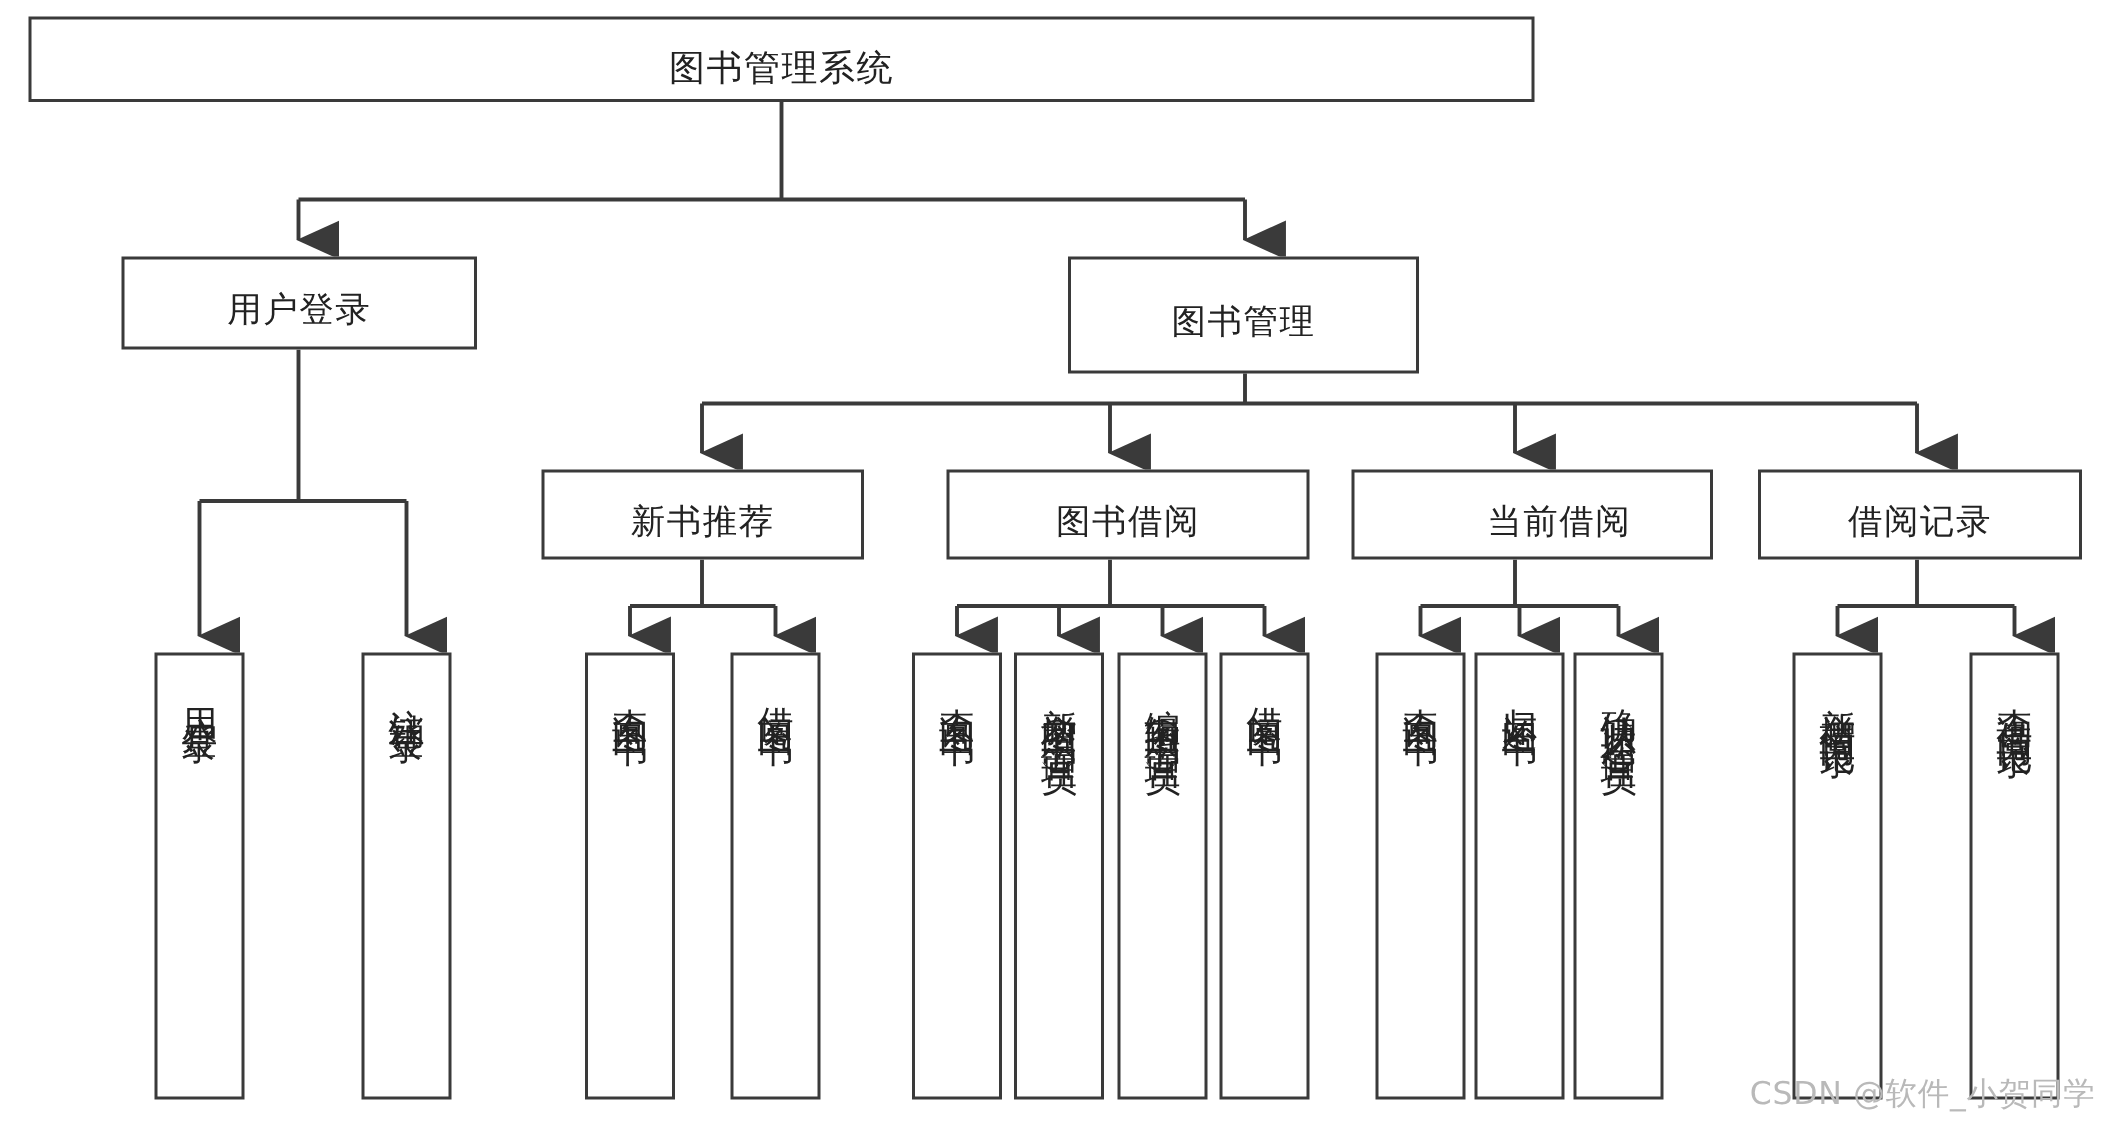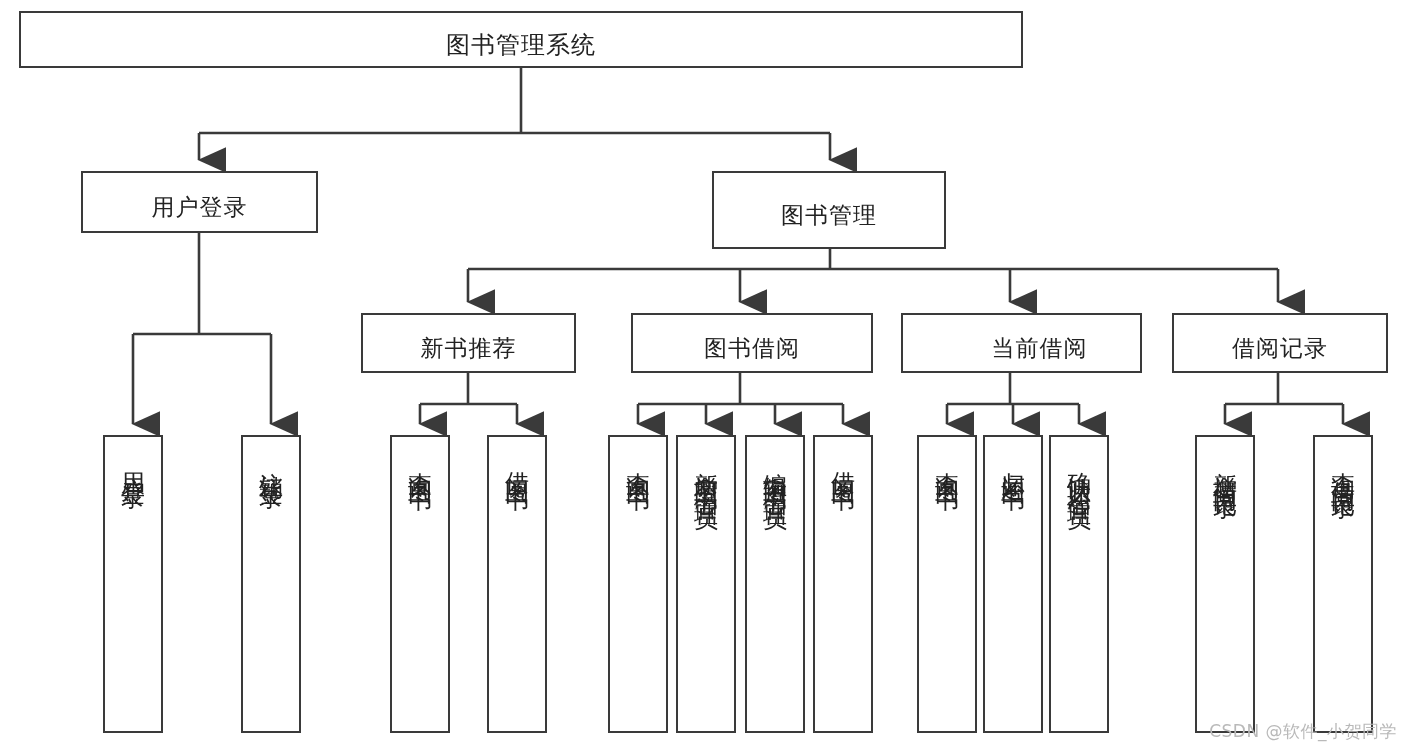--- a/index.html
+++ b/index.html
@@ -59,21 +59,21 @@
     line-height: 1.0;
     white-space: nowrap;
   }
   .node.root .label {
     font-size: 24px;
   }
   #watermark {
     position: absolute;
     right: 8px;
     bottom: 4px;
-    font-size: 17px;
+    font-size: 21px;
     color: #b9b9b9;
     letter-spacing: 0.5px;
     white-space: nowrap;
     pointer-events: none;
   }
 </style>
 </head>
 <body>
 
 <div id="diagram-root">

